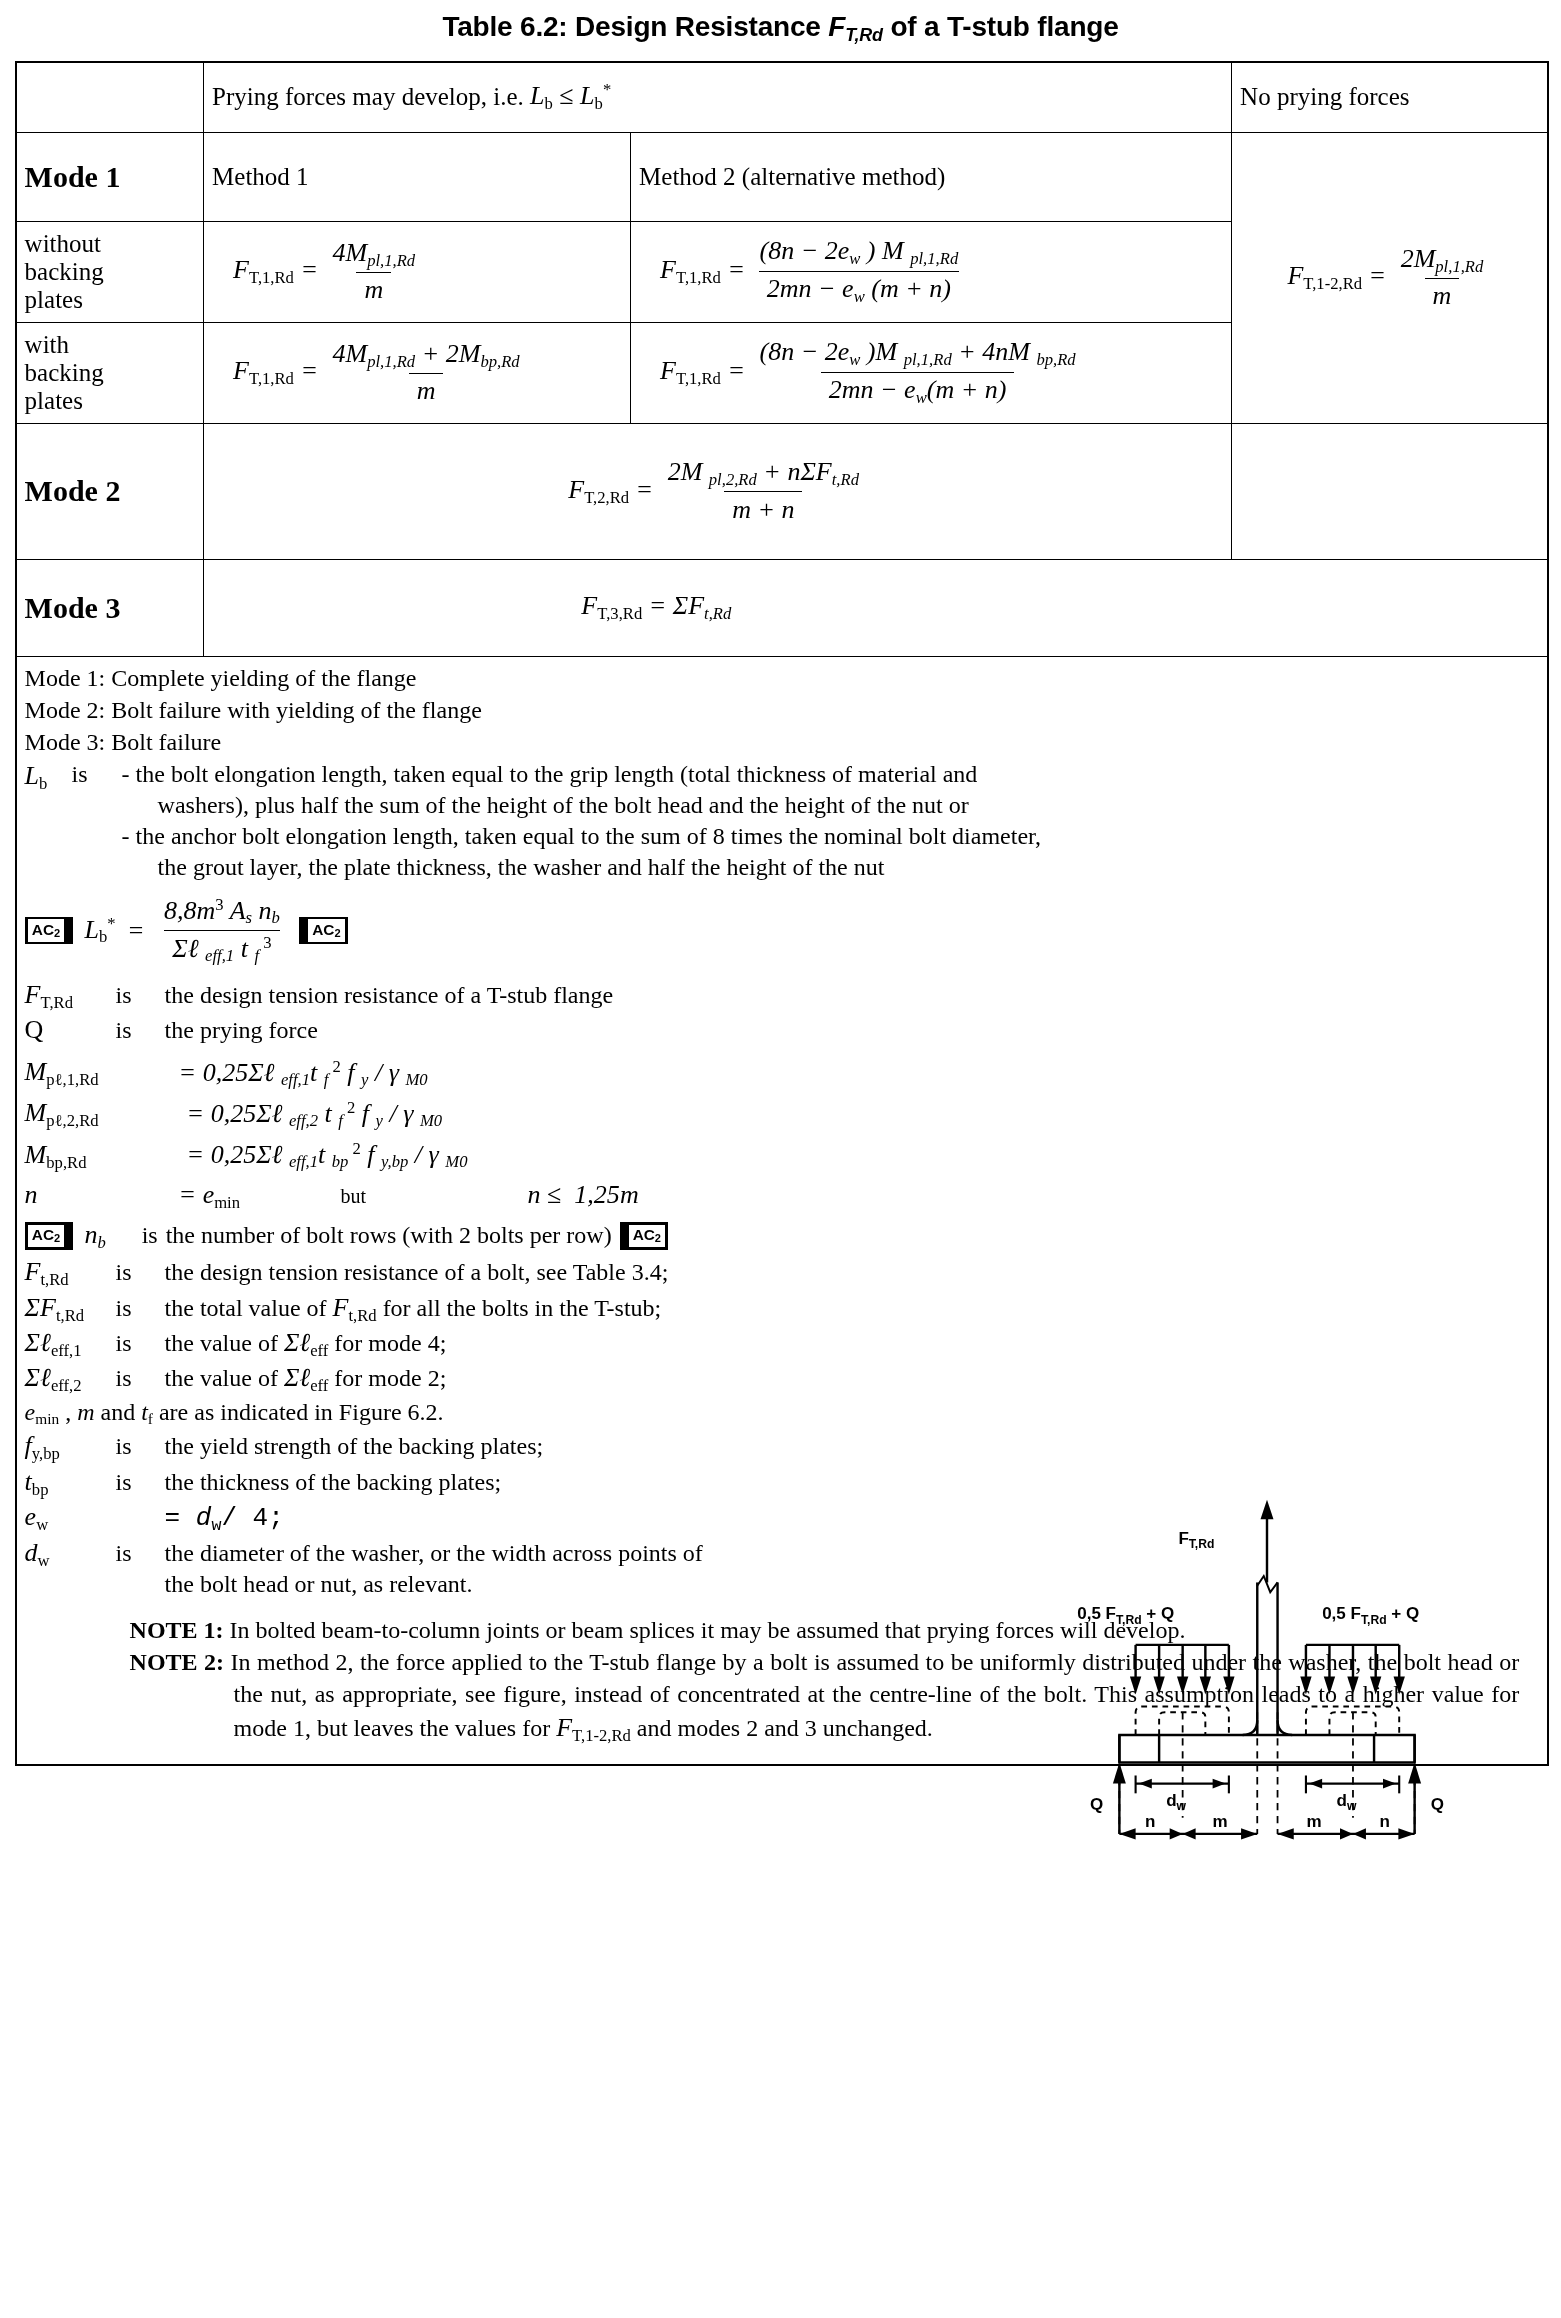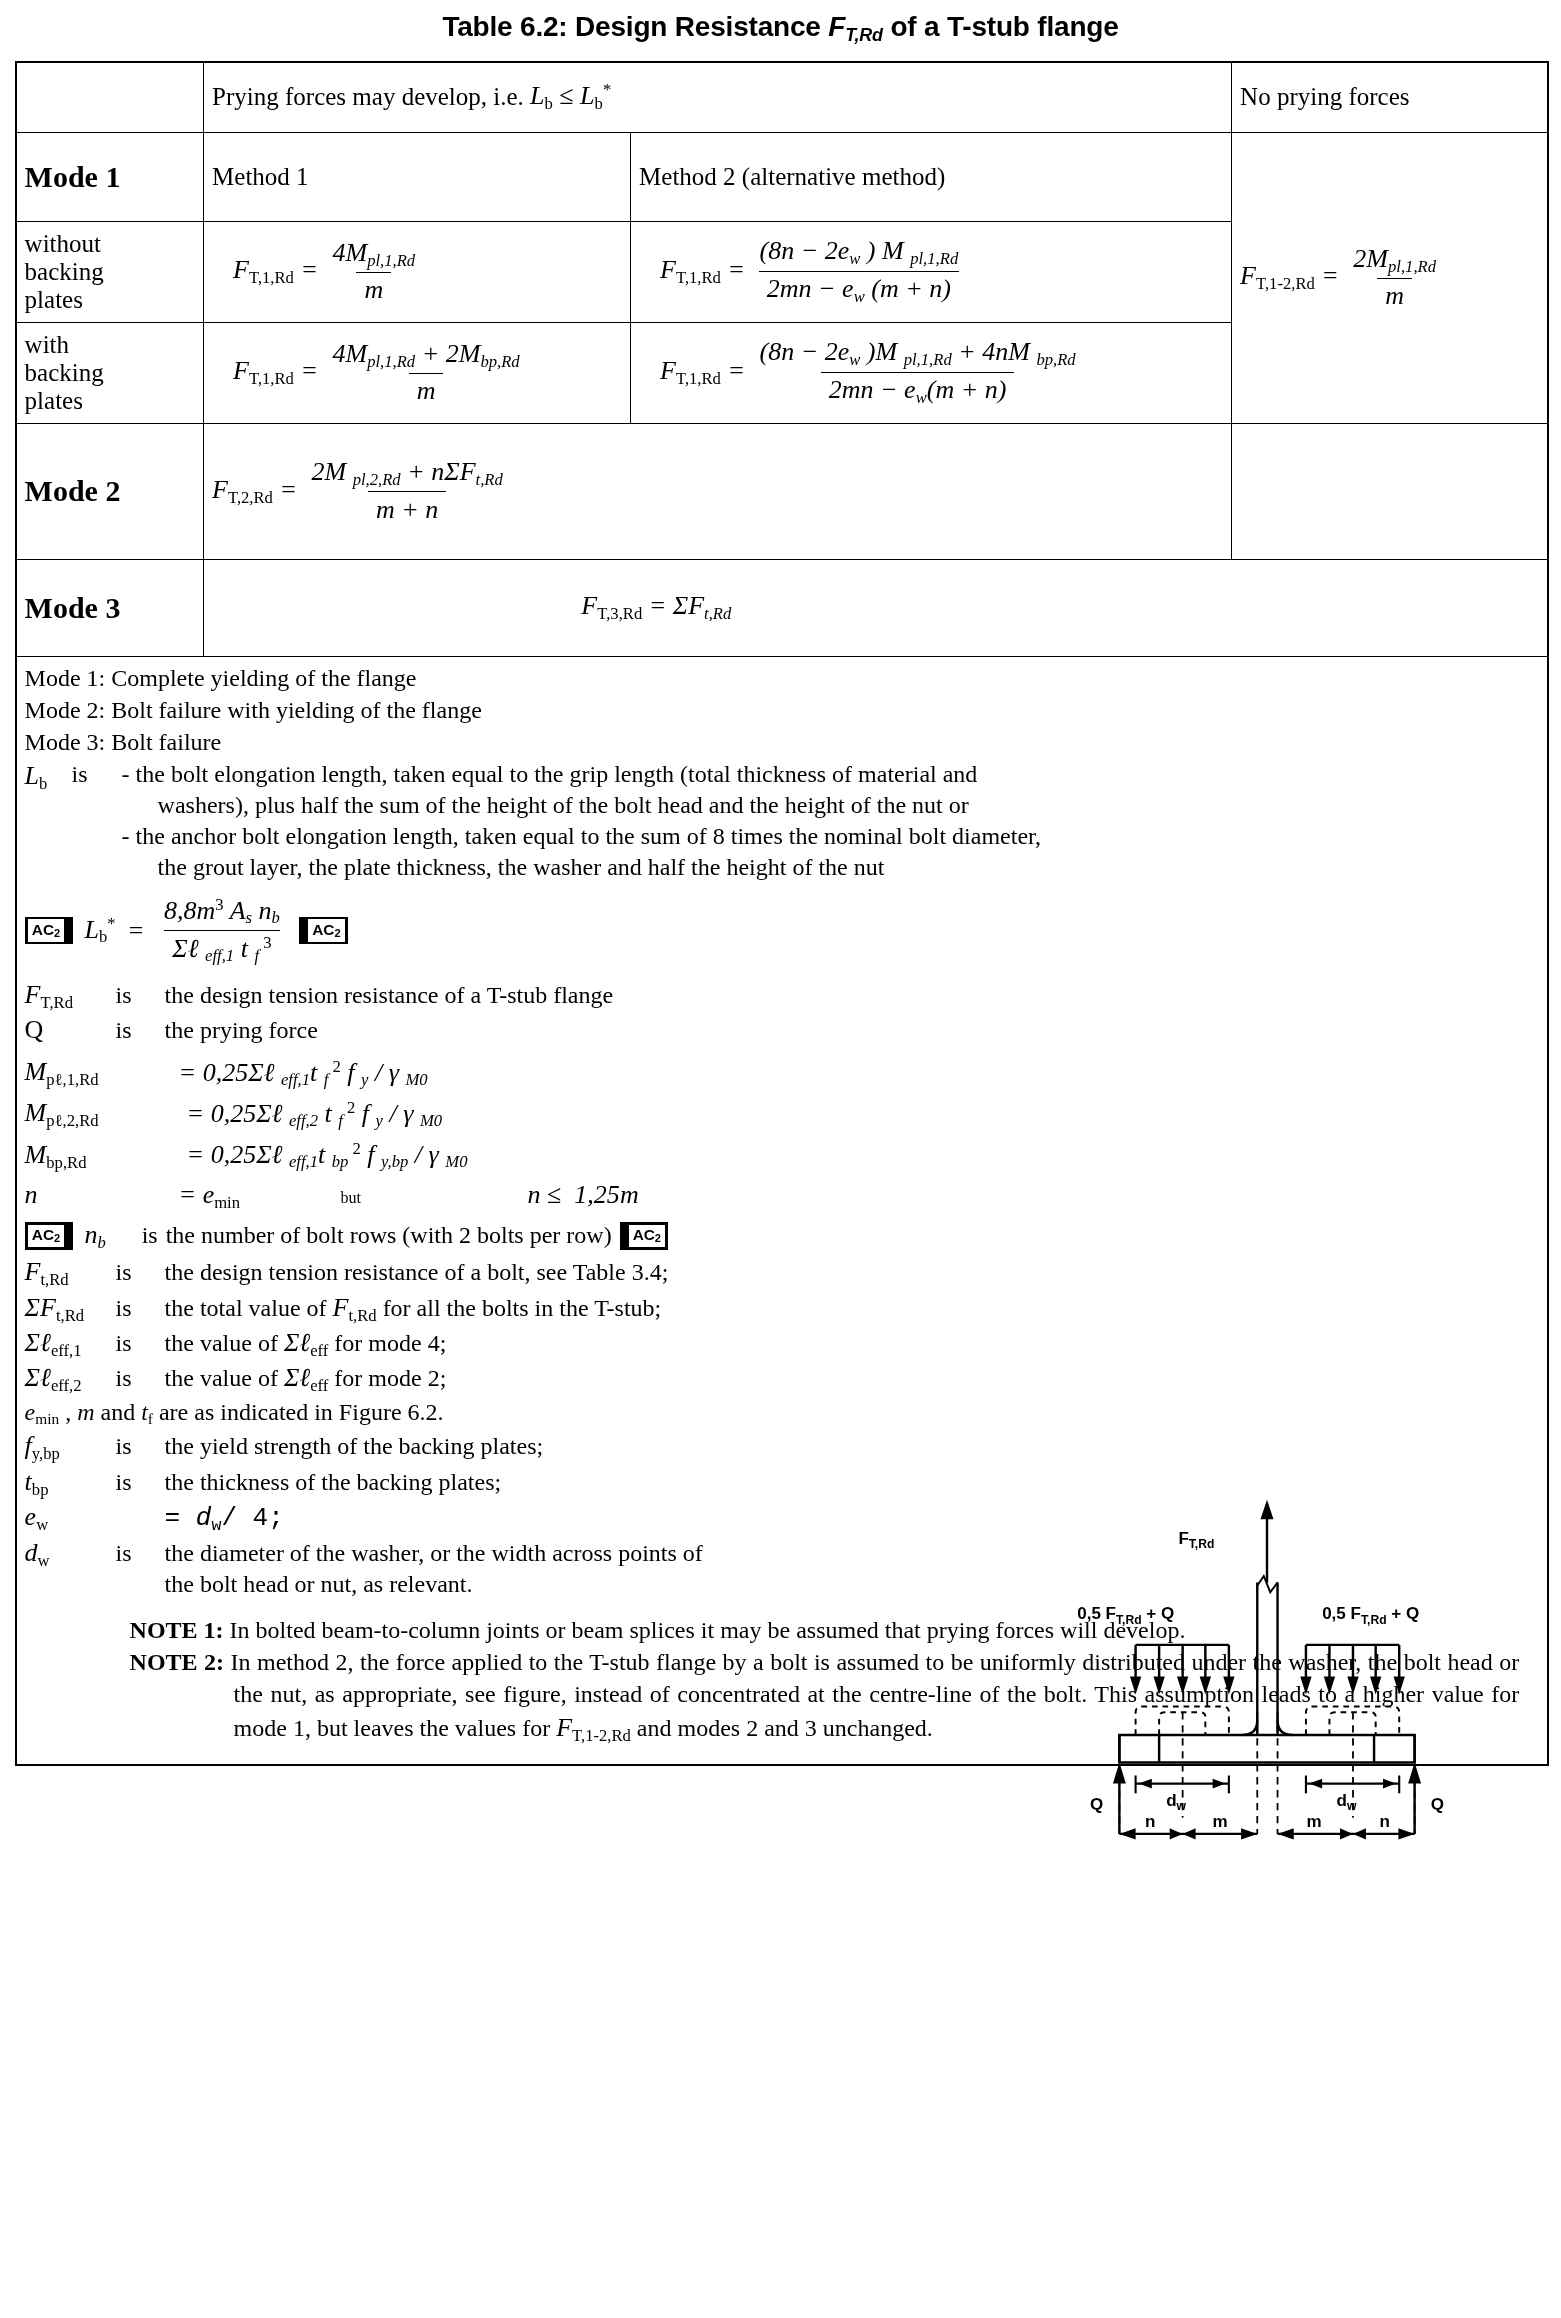--- a/index.html
+++ b/index.html
@@ -48,21 +48,21 @@
 
   .cellpad-hdr { height:70px; }
   .r-mode1 { height:89px; }
   .r-wo { height:101px; }
   .r-with { height:101px; }
   .r-mode2 { height:136px; }
   .r-mode3 { height:97px; }
 
   
   .math { font-family:"Liberation Serif","DejaVu Serif",serif; font-style:italic; font-size:26px; white-space:nowrap; }
-  .eqbox { display:flex; align-items:center; gap:6.5px; }
+  .eqbox { display:flex; align-items:center; justify-content:center; gap:6.5px; }
   .eqbox.left { justify-content:flex-start; padding-left:21px; }
   .frac { display:inline-flex; flex-direction:column; align-items:center; vertical-align:middle; }
   .frac .num { padding:0 8px 1.6px 8px; }
   .frac .den { padding:2.4px 8px 0 8px; border-top:1.8px solid #000; }
   sub { font-size:0.64em; vertical-align:-0.28em; font-style:italic; }
   .rm { font-style:normal; }
   .subrm { font-size:0.64em; vertical-align:-0.28em; font-style:normal; }
   .supn { font-size:0.64em; vertical-align:0.52em; font-style:normal; }
 
   
@@ -283,21 +283,21 @@
         </div>
 
         <div style="display:flex; align-items:baseline; gap:8px; margin-top:8px;">
           <span class="math" style="width:154px; display:inline-block;"><span style="font-style:italic">M</span><span class="subrm">bp,Rd</span></span>
           <span class="math">= 0,25Σℓ <sub>eff,1</sub><span style="font-style:italic">t</span> <sub>bp</sub><span class="supn">&nbsp;2</span> <span style="font-style:italic">f</span> <sub>y,bp</sub> / <span style="font-style:italic">γ</span> <sub>M0</sub></span>
         </div>
 
         <div style="display:flex; align-items:baseline; margin-top:8px;">
           <span class="math" style="width:154px; display:inline-block;"><span style="font-style:italic">n</span></span>
           <span class="math" style="width:162px; display:inline-block;">= <span style="font-style:italic">e</span><span class="subrm">min</span></span>
-          <span style="font-size:16px; width:187px; display:inline-block;">but</span>
+          <span style="font-size:20px; width:187px; display:inline-block;">but</span>
           <span class="math"><span style="font-style:italic">n</span> ≤ &nbsp;1,25<span style="font-style:italic">m</span></span>
         </div>
 
         <div style="display:flex; align-items:center; gap:8px; margin-top:6.5px;">
           <span class="ac2open ac2lbl"><i>AC<sub>2</sub></i></span>
           <span class="math" style="margin-left:3.2px;"><span style="font-style:italic">n</span><sub>b</sub></span>
           <span style="font-size:24px; margin-left:28px;">is</span>
           <span style="font-size:24px;">the number of bolt rows (with 2 bolts per row)</span>
           <span class="ac2close ac2lbl"><i>AC<sub>2</sub></i></span>
         </div>

